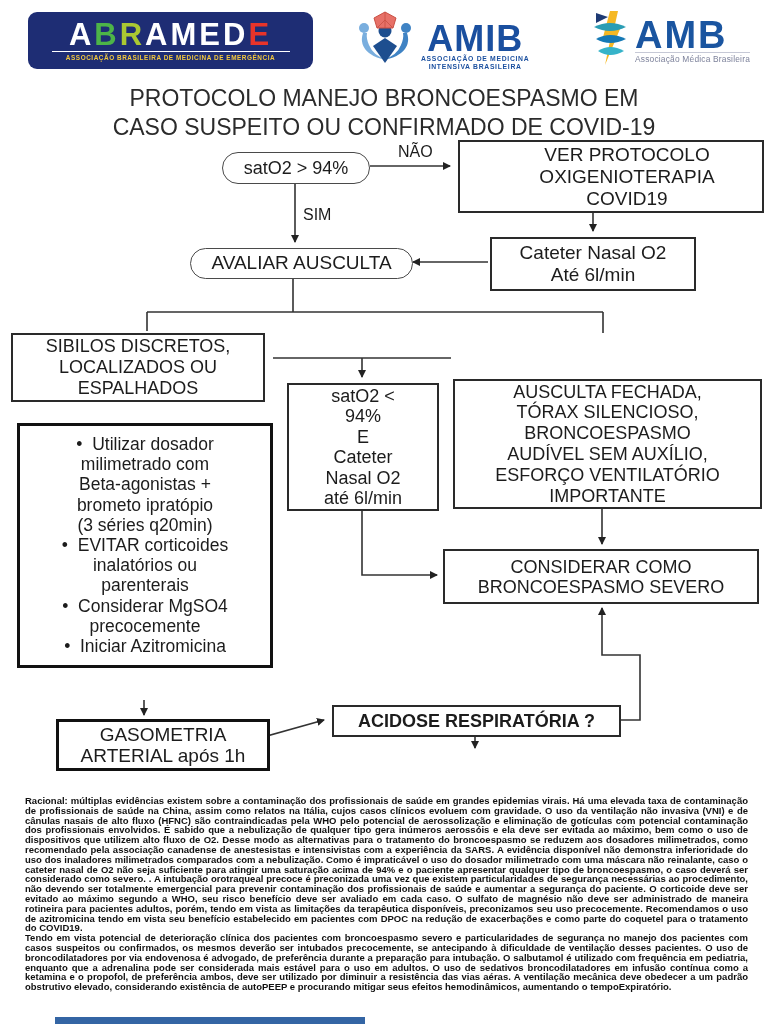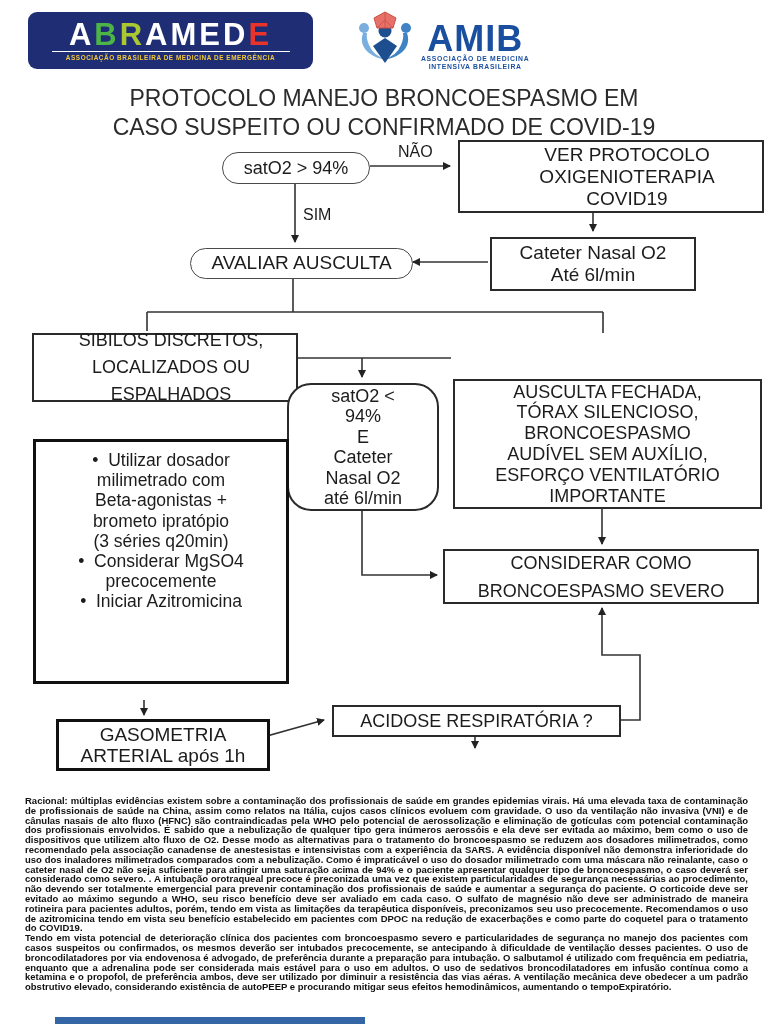--- a/index.html
+++ b/index.html
@@ -33,21 +33,21 @@
   .box{position:absolute;border:2px solid #2a2a2a;background:#ffffff;
     display:flex;align-items:center;justify-content:center;text-align:center;
     white-space:pre-line;color:#1c1c1c;font-size:18px;line-height:20.5px;z-index:2;}
   .thick{border-width:3px;border-color:#111;}
   .thin{border-width:1.5px;border-color:#4a4a4a;border-radius:16px;}
 
   .edge-label{position:absolute;color:#1c1c1c;font-size:16px;z-index:2;text-align:center;}
 
   
   .bullets{position:absolute;left:17px;top:423px;width:256px;height:245px;border:3px solid #111;
-    background:#fff;margin:16px;padding:8px 4px 0 4px;list-style:none;box-sizing:border-box;z-index:2;}
+    background:#fff;margin:0;padding:8px 4px 0 4px;list-style:none;box-sizing:border-box;z-index:2;}
   .bullets li{white-space:pre-line;text-align:center;font-size:17.5px;line-height:20.2px;color:#1c1c1c;}
   .bullets li::before{content:"\2022\00a0\00a0";}
 
   
   svg.flow{position:absolute;left:0;top:0;z-index:1;}
   .ln{stroke:#333;stroke-width:1.6;fill:none;}
 
   
   .rationale{position:absolute;left:25px;top:796px;width:723px;color:#111;
     font-weight:700;font-size:9.5px;line-height:9.8px;text-align:justify;letter-spacing:0px;}
@@ -88,20 +88,35 @@
         <path d="M32 1 L32 17 M24 17 L32 9 L40 17" stroke="#c94f43" stroke-width="0.8" fill="none"></path>
       </svg>
     </span>
     <div class="amib-text">
       <div class="amib-word">AMIB</div>
       <div class="amib-sub">ASSOCIAÇÃO DE MEDICINA
 INTENSIVA BRASILEIRA</div>
     </div>
   </div>
 
+  <div class="logo-amb">
+    <span>
+      <svg width="44" height="60" viewBox="0 0 44 60">
+        <polygon points="22,2 30,2 26,20 32,20 17,56 22,32 14,32" fill="#f5b824"></polygon>
+        <polygon points="8,4 20,8 8,14" fill="#1e3a74"></polygon>
+        <path d="M6 18 Q22 10 38 18 Q22 26 6 18 Z" fill="#2a9db4"></path>
+        <path d="M8 30 Q22 22 38 30 Q22 38 8 30 Z" fill="#1579b5"></path>
+        <path d="M10 42 Q22 34 36 42 Q22 50 10 42 Z" fill="#36b3c9"></path>
+      </svg>
+    </span>
+    <div class="amb-text">
+      <div class="amb-word">AMB</div>
+      <div class="amb-sub">Associação Médica Brasileira</div>
+    </div>
+  </div>
 
   <div class="title">PROTOCOLO MANEJO BRONCOESPASMO EM
 CASO SUSPEITO OU CONFIRMADO DE COVID-19</div>
 
   <svg class="flow" width="768" height="1024" viewBox="0 0 768 1024">
     <defs>
       <marker id="ah" markerWidth="9" markerHeight="8" refX="7" refY="4" orient="auto" markerUnits="userSpaceOnUse">
         <path d="M0,0 L8,4 L0,8 Z" fill="#222"></path>
       </marker>
     </defs>
@@ -127,56 +142,59 @@
 
   <div class="box" style="left:458px;top:140px;width:270px;height:69px;font-size:19px;line-height:22px;padding-left:32px;">VER PROTOCOLO
 OXIGENIOTERAPIA
 COVID19</div>
 
   <div class="box" style="left:490px;top:237px;width:202px;height:50px;font-size:19px;line-height:22px;">Cateter Nasal O2
 Até 6l/min</div>
 
   <div class="box thin" style="left:182px;top:248px;width:221px;height:29px;font-size:19px;margin-left:8px;">AVALIAR AUSCULTA</div>
 
-  <div class="box" style="left:32px;top:333px;width:250px;height:65px;line-height:27px;padding-left:12px;">SIBILOS DISCRETOS,
+  <div class="box" style="left:11px;top:333px;width:250px;height:65px;line-height:21px;">SIBILOS DISCRETOS,
 LOCALIZADOS OU
 ESPALHADOS</div>
 
-  <div class="box" style="left:287px;top:383px;width:148px;height:124px;border-radius:24px;">satO2 &lt;
+  <div class="box" style="left:287px;top:383px;width:148px;height:124px;">satO2 &lt;
 94%
 E
 Cateter
 Nasal O2
 até 6l/min</div>
 
   <div class="box" style="left:453px;top:335px;width:305px;height:126px;line-height:20.8px;margin-top:44px;">AUSCULTA FECHADA,
 TÓRAX SILENCIOSO,
 BRONCOESPASMO
 AUDÍVEL SEM AUXÍLIO,
 ESFORÇO VENTILATÓRIO
 IMPORTANTE</div>
 
   <ul class="bullets">
       <li>Utilizar dosador
 milimetrado com
 Beta-agonistas +
 brometo ipratópio
 (3 séries q20min)</li>
+      <li>EVITAR corticoides
+inalatórios ou
+parenterais</li>
       <li>Considerar MgSO4
 precocemente</li>
       <li>Iniciar Azitromicina</li>
     </ul>
 
-  <div class="box" style="left:443px;top:549px;width:312px;height:51px;line-height:28px;">CONSIDERAR COMO
+  <div class="box" style="left:443px;top:549px;width:312px;height:51px;line-height:20px;">CONSIDERAR COMO
 BRONCOESPASMO SEVERO</div>
 
   <div class="box thick" style="left:56px;top:719px;width:208px;height:46px;font-size:19px;line-height:21px;">GASOMETRIA
 ARTERIAL após 1h</div>
 
-  <div class="box" style="left:332px;top:705px;width:285px;height:28px;">ACIDOSE RESPIRATÓRIA ?</div>
+  <div class="box" style="left:332px;top:705px;width:285px;height:28px;font-weight:bold;">ACIDOSE RESPIRATÓRIA ?</div>
 
 
   <div class="rationale">
       <p>Racional: múltiplas evidências existem sobre a contaminação dos profissionais de saúde em grandes epidemias virais. Há uma elevada taxa de contaminação de profissionais de saúde na China, assim como relatos na Itália, cujos casos clínicos evoluem com gravidade. O uso da ventilação não invasiva (VNI) e de cânulas nasais de alto fluxo (HFNC) são contraindicadas pela WHO pelo potencial de aerossolização e eliminação de gotículas com potencial contaminação dos profissionais envolvidos. É sabido que a nebulização de qualquer tipo gera inúmeros aerossóis e ela deve ser evitada ao máximo, bem como o uso de dispositivos que utilizem alto fluxo de O2. Desse modo as alternativas para o tratamento do broncoespasmo se reduzem aos dosadores milimetrados, como recomendado pela associação canadense de anestesistas e intensivistas com a experiência da SARS. A evidência disponível não demonstra inferioridade do uso dos inaladores milimetrados comparados com a nebulização. Como é impraticável o uso do dosador milimetrado com uma máscara não reinalante, caso o cateter nasal de O2 não seja suficiente para atingir uma saturação acima de 94% e o paciente apresentar qualquer tipo de broncoespasmo, o caso deverá ser considerado como severo. . A intubação orotraqueal precoce é preconizada uma vez que existem  particularidades de segurança necessárias ao procedimento, não devendo ser totalmente emergencial para prevenir contaminação dos profissionais de saúde e aumentar a segurança do paciente. O corticoide deve ser evitado ao máximo segundo a WHO, seu risco benefício deve ser avaliado em cada caso. O sulfato de magnésio não deve ser administrado de maneira rotineira para pacientes adultos, porém, tendo em vista as limitações da terapêutica disponíveis, preconizamos seu uso precocemente. Recomendamos o uso de azitromicina tendo em vista seu benefício estabelecido em pacientes com DPOC na redução de exacerbações e como parte do coquetel para o tratamento do COVID19.</p>
       <p>Tendo em vista potencial de deterioração clínica dos pacientes com broncoespasmo severo e particularidades de segurança no manejo dos pacientes com casos suspeitos ou confirmados, os mesmos deverão ser intubados precocemente, se antecipando à dificuldade de ventilação desses pacientes. O uso de broncodilatadores por via endovenosa é advogado, de preferência durante a preparação para intubação. O salbutamol é utilizado com frequência em pediatria, enquanto que a adrenalina pode ser considerada mais estável para o uso em adultos.  O uso de sedativos broncodilatadores em infusão contínua como a ketamina e o propofol, de preferência ambos, deve ser utilizado por diminuir a resistência das vias aéras. A ventilação mecânica deve obedecer a um padrão obstrutivo elevado, considerando existência de autoPEEP e procurando mitigar seus efeitos hemodinâmicos, aumentando o tempoExpiratório.</p>
     </div>
 
   <div class="bottom-bar"></div>
 </div>
 

